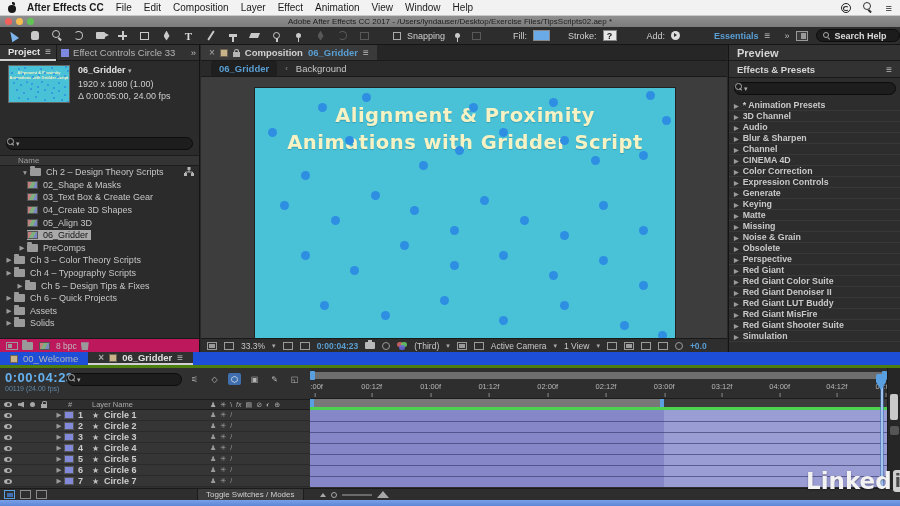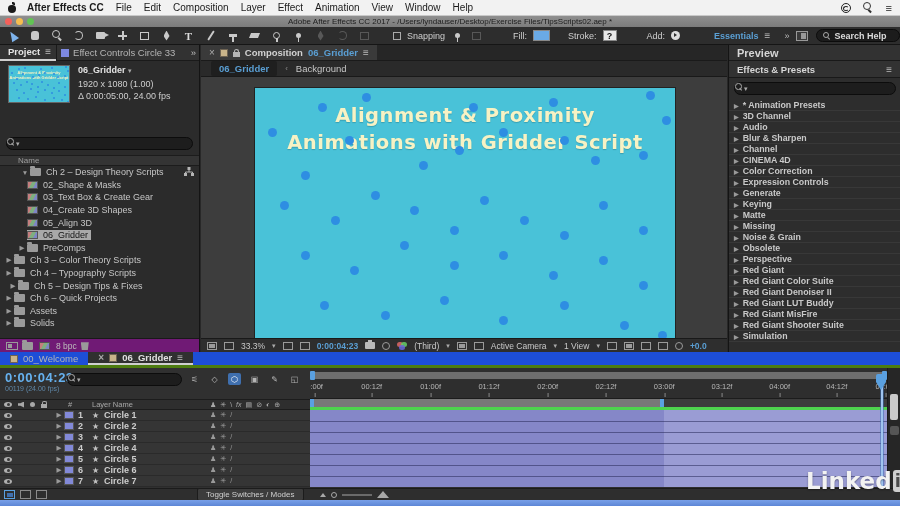--- a/index.html
+++ b/index.html
@@ -102,21 +102,21 @@
   .pp-tree { position:absolute; top:121px; left:0; right:0; bottom:14px; overflow:hidden; font-size:9px; }
   .tree-row { height:12.6px; display:flex; align-items:center; white-space:nowrap; color:#c6c6c6; }
   .tree-row .caret { width:10px; font-size:6.5px; color:#9a9a9a; text-align:center; flex:none;}
   .tree-row .lbl { padding:0 3px; }
   .tree-row.selected .lblwrap { background:#a9a9a9; color:#151515; }
   .lblwrap { display:flex; align-items:center; }
   .icon-folder { width:11px; height:8px; background:#9a9a9a; border-radius:1px; position:relative; flex:none; margin-right:2px;}
   .icon-folder::before { content:""; position:absolute; left:0; top:-2px; width:5px; height:2px; background:#9a9a9a; border-radius:1px 1px 0 0;}
   .icon-comp { width:11px; height:8px; border:1px solid #555; background:linear-gradient(120deg,#c47f7f 0 35%,#7fae7f 35% 65%,#7f86c4 65% 100%); flex:none; margin-right:2px;}
   .badge-net { margin-left:auto; margin-right:5px; flex:none;}
-  .pp-bottom { position:absolute; left:0; bottom:0; right:0; height:14px; background:#701a75; border-top:1px solid #191919;
+  .pp-bottom { position:absolute; left:0; bottom:0; right:0; height:14px; background:#be185d; border-top:1px solid #191919;
     display:flex; align-items:center; gap:4px; padding-left:6px; font-size:8.5px; color:#bdbdbd;}
   .icon-panel { width:12px; height:8px; border:1px solid #9a9a9a; position:relative;}
   .icon-panel::after{content:"";position:absolute;left:1px;top:1px;width:4px;height:4px;background:#9a9a9a;}
   .icon-trash { width:8px; height:9px; background:#9a9a9a; clip-path:polygon(0 15%,100% 15%,88% 100%,12% 100%); position:relative;}
 
   
   .comp-panel { position:absolute; top:45px; left:201px; width:526px; height:307px; background:#2a2a2a; }
   .cp-header { height:16px; background:#262626; display:flex; align-items:stretch; border-bottom:1px solid #1a1a1a;}
   .cp-tab { background:#3a3a3a; display:flex; align-items:center; gap:5px; padding:0 8px; font-size:9.5px; }
   .cp-close { color:#aaa; font-size:10px; }
@@ -481,21 +481,21 @@
             <span class="lbl">Ch 3 – Color Theory Scripts</span>
           </span>
         </div>
         <div class="tree-row" style="padding-left: 4px;">
           <span class="caret">▶</span>
           <span class="lblwrap">
             <span class="icon-folder"></span>
             <span class="lbl">Ch 4 – Typography Scripts</span>
           </span>
         </div>
-        <div class="tree-row" style="padding-left: 8px;">
+        <div class="tree-row" style="padding-left: 15px;">
           <span class="caret">▶</span>
           <span class="lblwrap">
             <span class="icon-folder"></span>
             <span class="lbl">Ch 5 – Design Tips &amp; Fixes</span>
           </span>
         </div>
         <div class="tree-row" style="padding-left: 4px;">
           <span class="caret">▶</span>
           <span class="lblwrap">
             <span class="icon-folder"></span>

